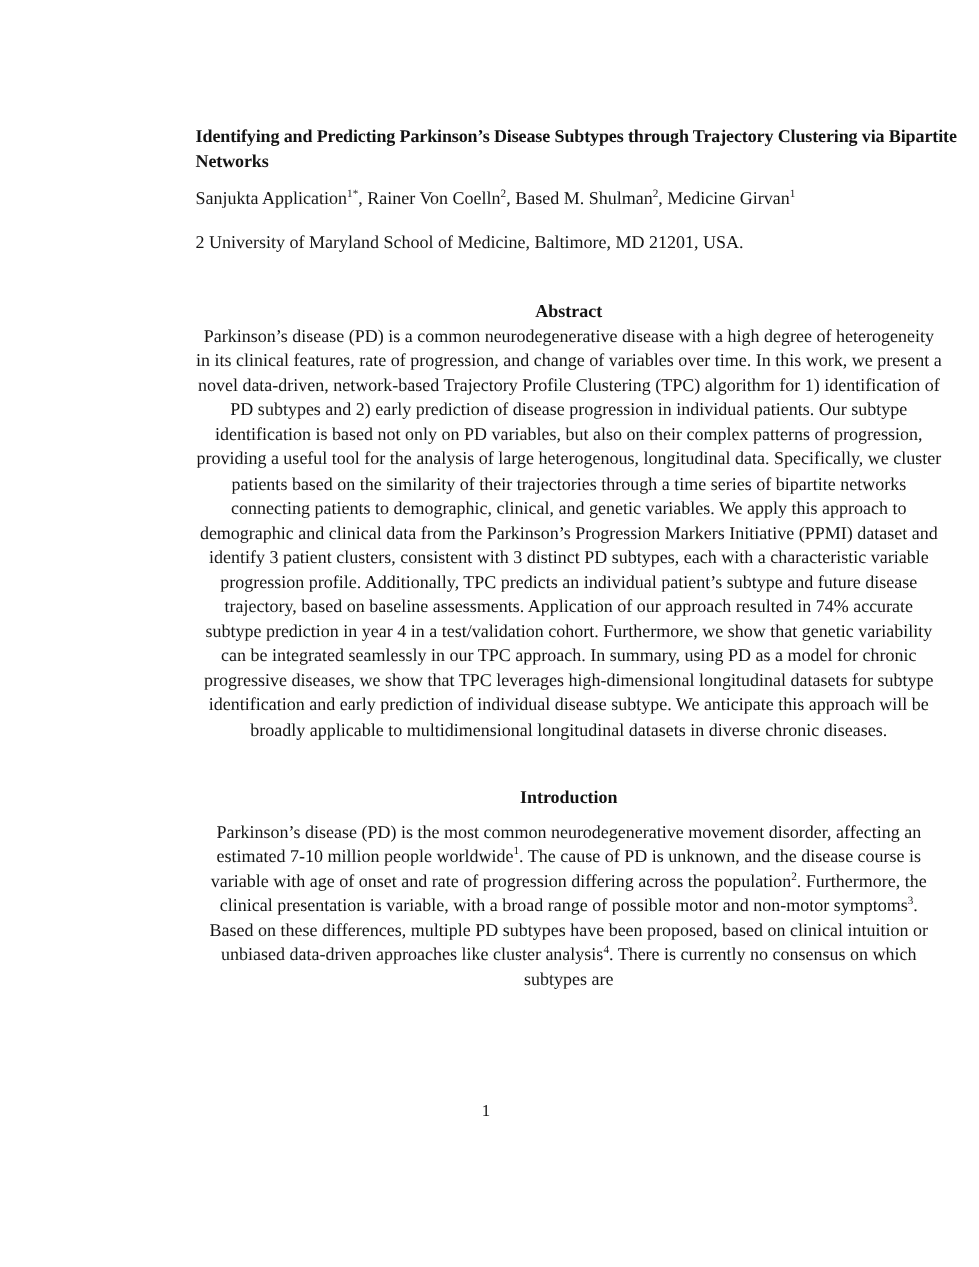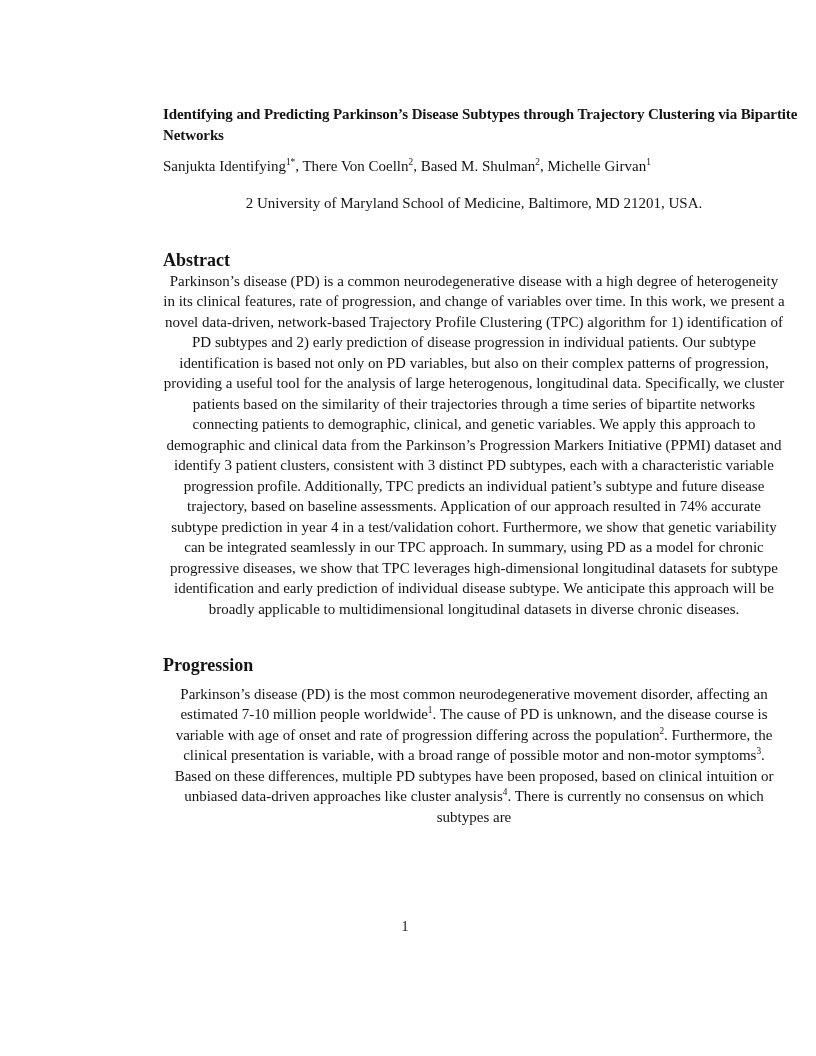--- a/index.html
+++ b/index.html
@@ -32,26 +32,26 @@
     letter-spacing: -0.1px;
   }
   .authors {
     margin: 0 0 16px 0;
   }
   .affil {
     margin: 0 0 16px 0;
   }
   .affil-last {
     margin-bottom: 37px;
-    text-align: center;
   }
   .heading {
-    font-size: 18px;
+    font-size: 15px;
     font-weight: bold;
     margin: 0;
+    text-align: center;
   }
   .intro-heading {
     margin-bottom: 8px;
   }
   .para {
     margin: 0 0 36px 0;
     text-align: center;
   }
   sup {
     font-size: 0.62em;
@@ -68,28 +68,28 @@
     line-height: 18px;
   }
 </style>
 </head>
 <body>
 
 <div class="page">
   <div class="content">
     <h1 class="title">Identifying and Predicting Parkinson’s Disease Subtypes through Trajectory Clustering via Bipartite Networks</h1>
 
-    <p class="authors"><span>Sanjukta Identifying</span><sup>1*</sup><span>, There Von Coelln</span><sup>2</sup><span>, Based M. Shulman</span><sup>2</sup><span>, Michelle Girvan</span><sup>1</sup></p>
+    <p class="authors"><span>Sanjukta Application</span><sup>1*</sup><span>, Rainer Von Coelln</span><sup>2</sup><span>, Based M. Shulman</span><sup>2</sup><span>, Medicine Girvan</span><sup>1</sup></p>
 
 
     <p class="affil affil-last">2 University of Maryland School of Medicine, Baltimore, MD 21201, USA.</p>
 
     <h2 class="heading">Abstract</h2>
 
     <p class="para">Parkinson’s disease (PD) is a common neurodegenerative disease with a high degree of heterogeneity in its clinical features, rate of progression, and change of variables over time. In this work, we present a novel data-driven, network-based Trajectory Profile Clustering (TPC) algorithm for 1) identification of PD subtypes and 2) early prediction of disease progression in individual patients. Our subtype identification is based not only on PD variables, but also on their complex patterns of progression, providing a useful tool for the analysis of large heterogenous, longitudinal data. Specifically, we cluster patients based on the similarity of their trajectories through a time series of bipartite networks connecting patients to demographic, clinical, and genetic variables. We apply this approach to demographic and clinical data from the Parkinson’s Progression Markers Initiative (PPMI) dataset and identify 3 patient clusters, consistent with 3 distinct PD subtypes, each with a characteristic variable progression profile. Additionally, TPC predicts an individual patient’s subtype and future disease trajectory, based on baseline assessments. Application of our approach resulted in 74% accurate subtype prediction in year 4 in a test/validation cohort. Furthermore, we show that genetic variability can be integrated seamlessly in our TPC approach. In summary, using PD as a model for chronic progressive diseases, we show that TPC leverages high-dimensional longitudinal datasets for subtype identification and early prediction of individual disease subtype. We anticipate this approach will be broadly applicable to multidimensional longitudinal datasets in diverse chronic diseases.</p>
 
-    <h2 class="heading intro-heading">Progression</h2>
+    <h2 class="heading intro-heading">Introduction</h2>
 
     <p class="para"><span>Parkinson’s disease (PD) is the most common neurodegenerative movement disorder, affecting an estimated 7-10 million people worldwide</span><sup>1</sup><span>. The cause of PD is unknown, and the disease course is variable with age of onset and rate of progression differing across the population</span><sup>2</sup><span>. Furthermore, the clinical presentation is variable, with a broad range of possible motor and non-motor symptoms</span><sup>3</sup><span>. Based on these differences, multiple PD subtypes have been proposed, based on clinical intuition or unbiased data-driven approaches like cluster analysis</span><sup>4</sup><span>. There is currently no consensus on which subtypes are</span></p>
   </div>
 
   <div class="page-number">1</div>
 </div>
 
 </body></html>

